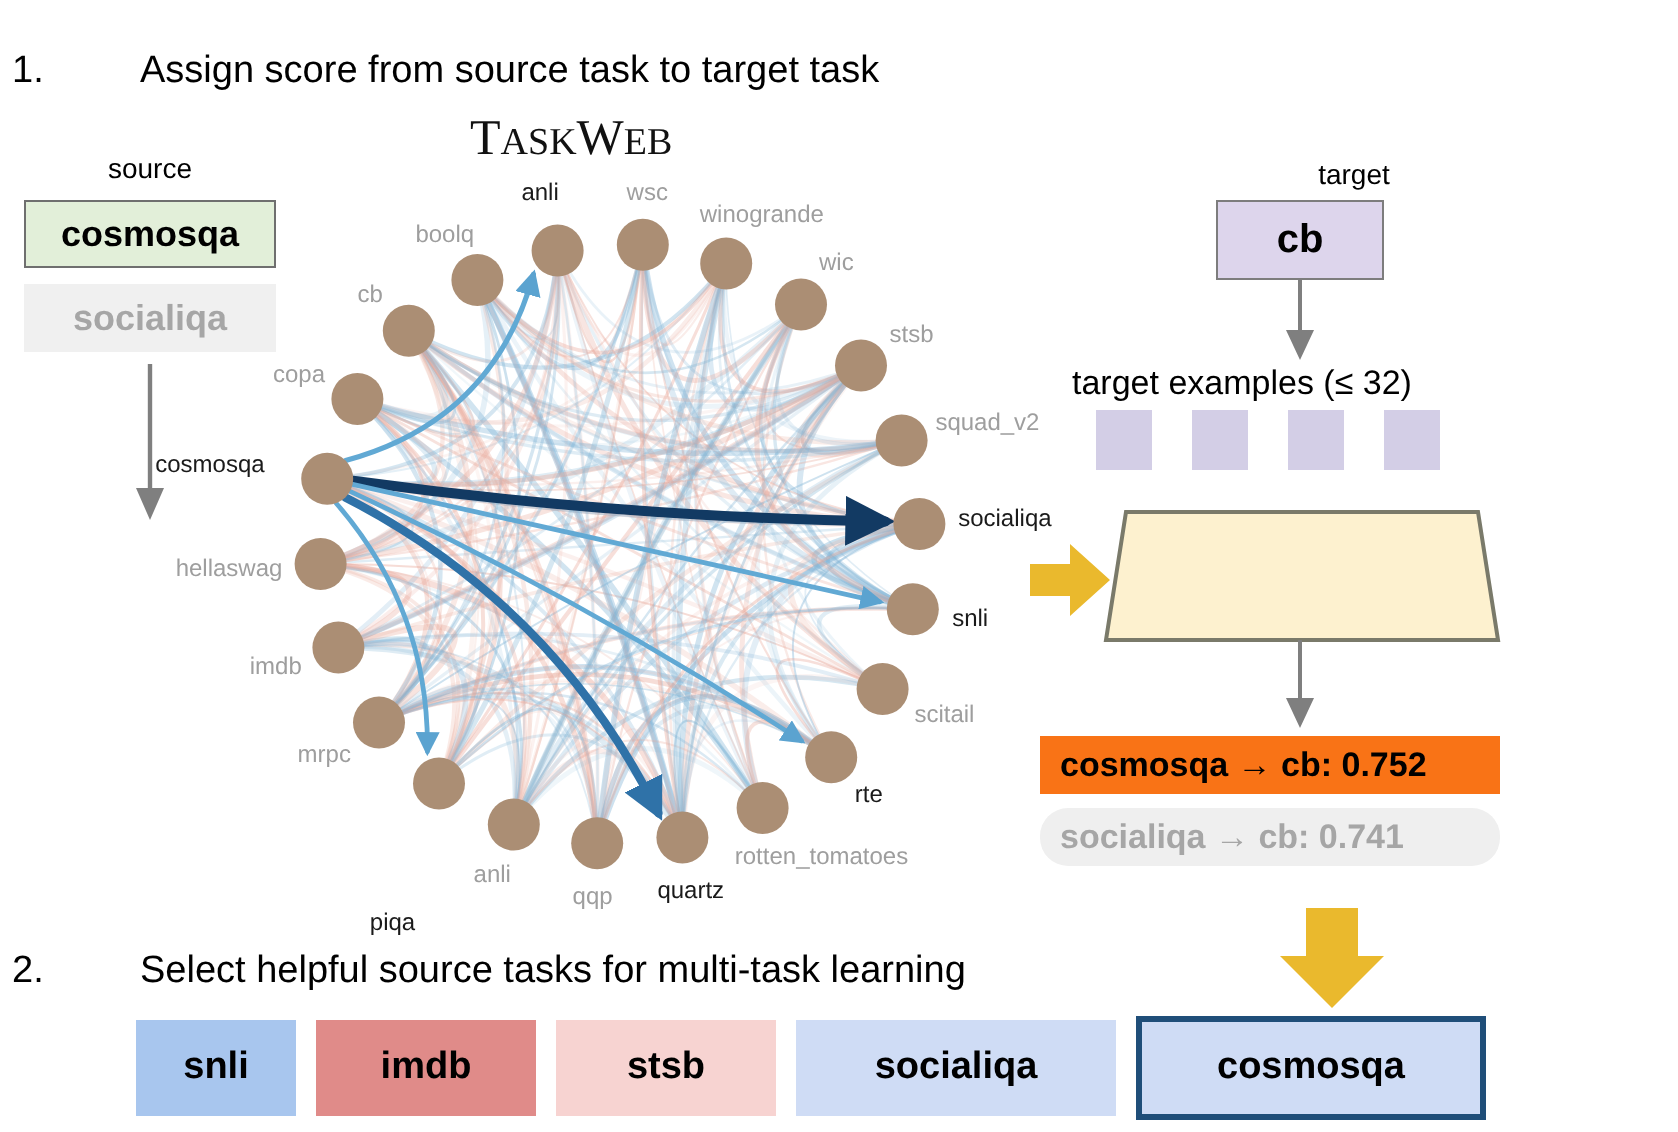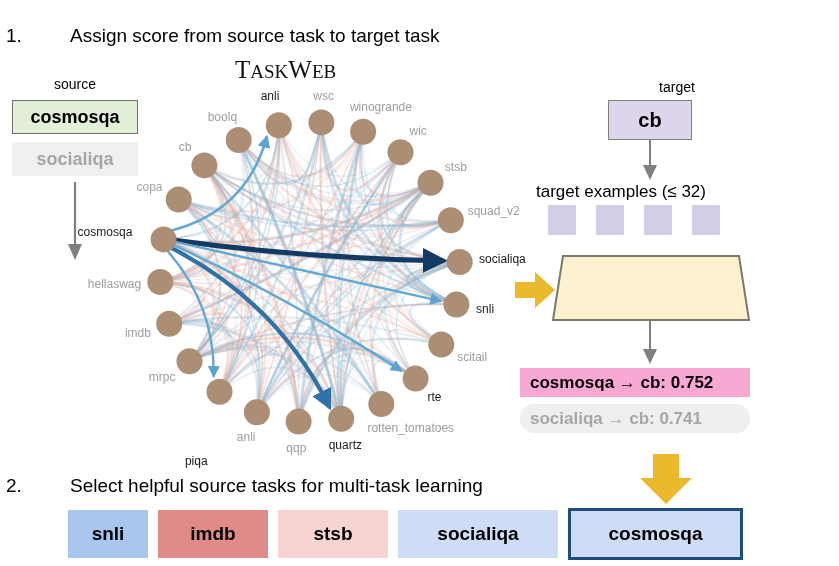--- a/index.html
+++ b/index.html
@@ -107,21 +107,21 @@
     width: 230px;
     height: 29px;
     display: flex;
     align-items: center;
     padding-left: 10px;
     box-sizing: border-box;
     font-size: 17px;
     font-weight: bold;
     white-space: nowrap;
   }
-  .score-row.good { background: #f9a8d4; color: #000; }
+  .score-row.good { background: #f97316; color: #000; }
   .score-row.dim  { background: #efefef; color: #a6a6a6; }
 
   
   .chip {
     height: 48px;
     display: flex;
     align-items: center;
     justify-content: center;
     font-size: 19px;
     font-weight: bold;

